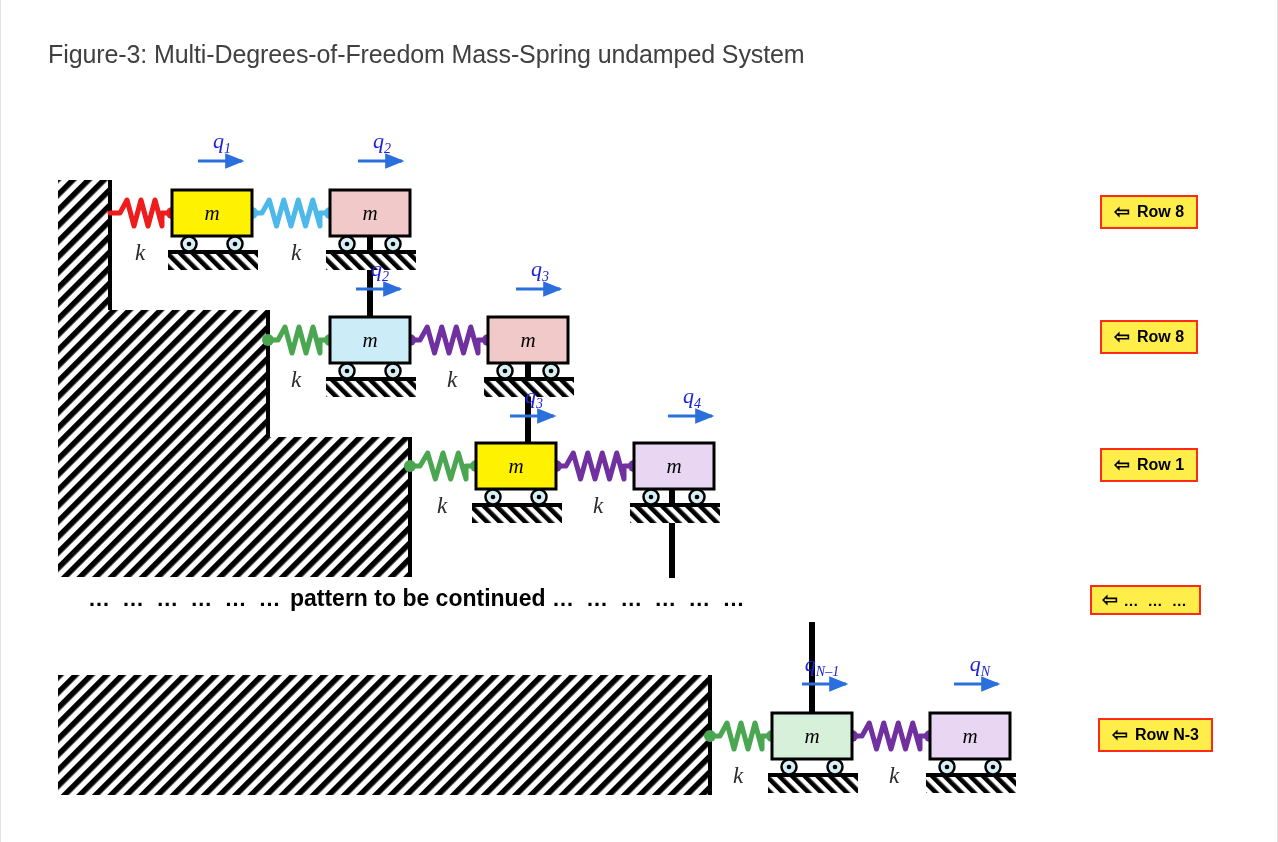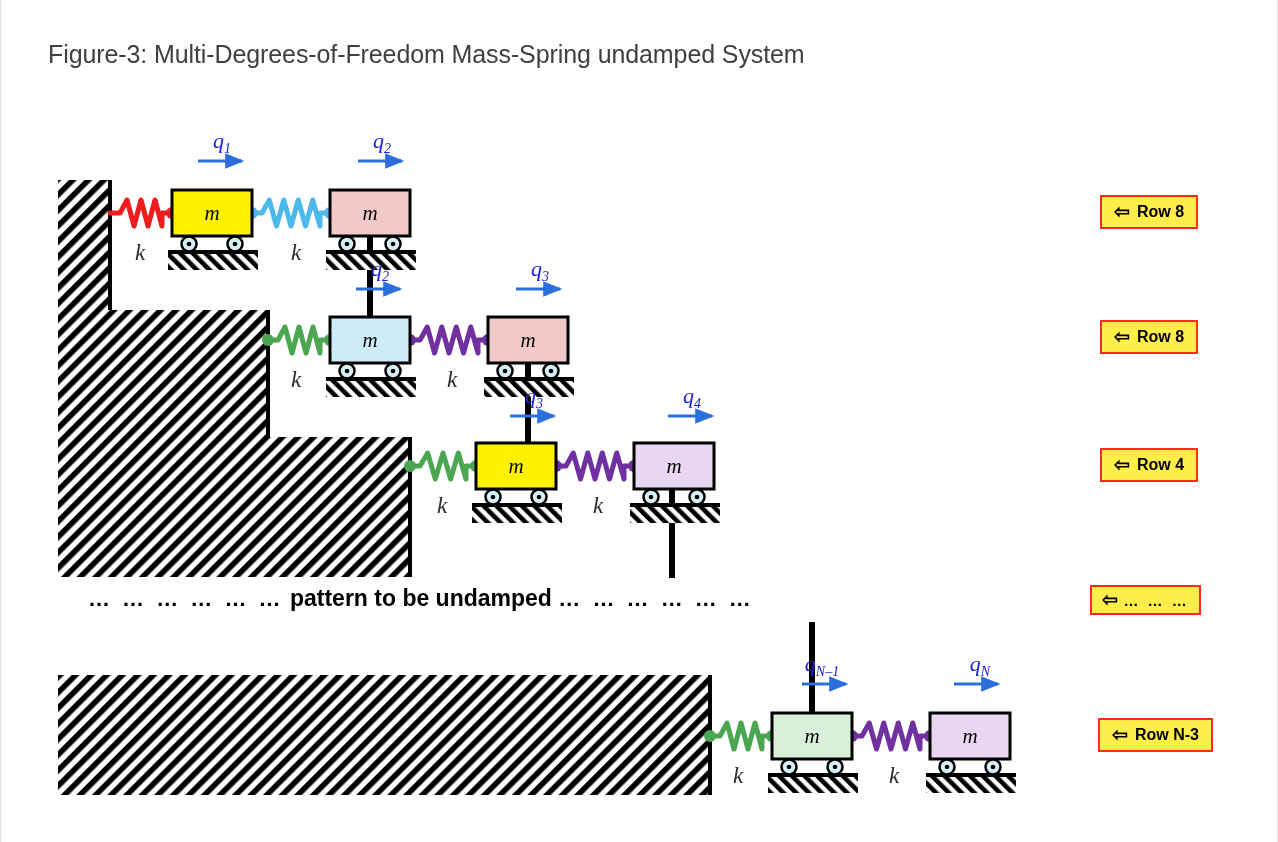--- a/index.html
+++ b/index.html
@@ -267,36 +267,36 @@
         </g>
         <g>
           <text x="980" y="671" text-anchor="middle" font-family="&quot;Liberation Serif&quot;, serif" font-style="italic" font-size="22" fill="#1f23d8">q<tspan font-size="14" dy="5" font-style="italic">N</tspan></text>
           <line x1="954" y1="684" x2="998" y2="684" stroke="#2a6fdb" stroke-width="3" marker-end="url(#qArrowHead)"></line>
         </g>
       </g>
   </svg>
 
   <div id="continued-text">
     <span class="dots">… … … … … …</span>
-    <span>pattern to be undamped</span>
+    <span>pattern to be continued</span>
     <span class="dots">… … … … … …</span>
   </div>
 
   <div id="badges-container">
       <div class="row-badge" style="left: 1100px; top: 195px;">
         <span class="badge-arrow">⇦</span>
         <span>Row 8</span>
       </div>
       <div class="row-badge" style="left: 1100px; top: 320px;">
         <span class="badge-arrow">⇦</span>
         <span>Row 8</span>
       </div>
       <div class="row-badge" style="left: 1100px; top: 448px;">
         <span class="badge-arrow">⇦</span>
-        <span>Row 4</span>
+        <span>Row 1</span>
       </div>
       <div class="row-badge compact" style="left: 1090px; top: 585px;">
         <span class="badge-arrow">⇦</span>
         <span>…  …  …</span>
       </div>
       <div class="row-badge" style="left: 1098px; top: 718px;">
         <span class="badge-arrow">⇦</span>
         <span>Row N-3</span>
       </div>
     </div>

